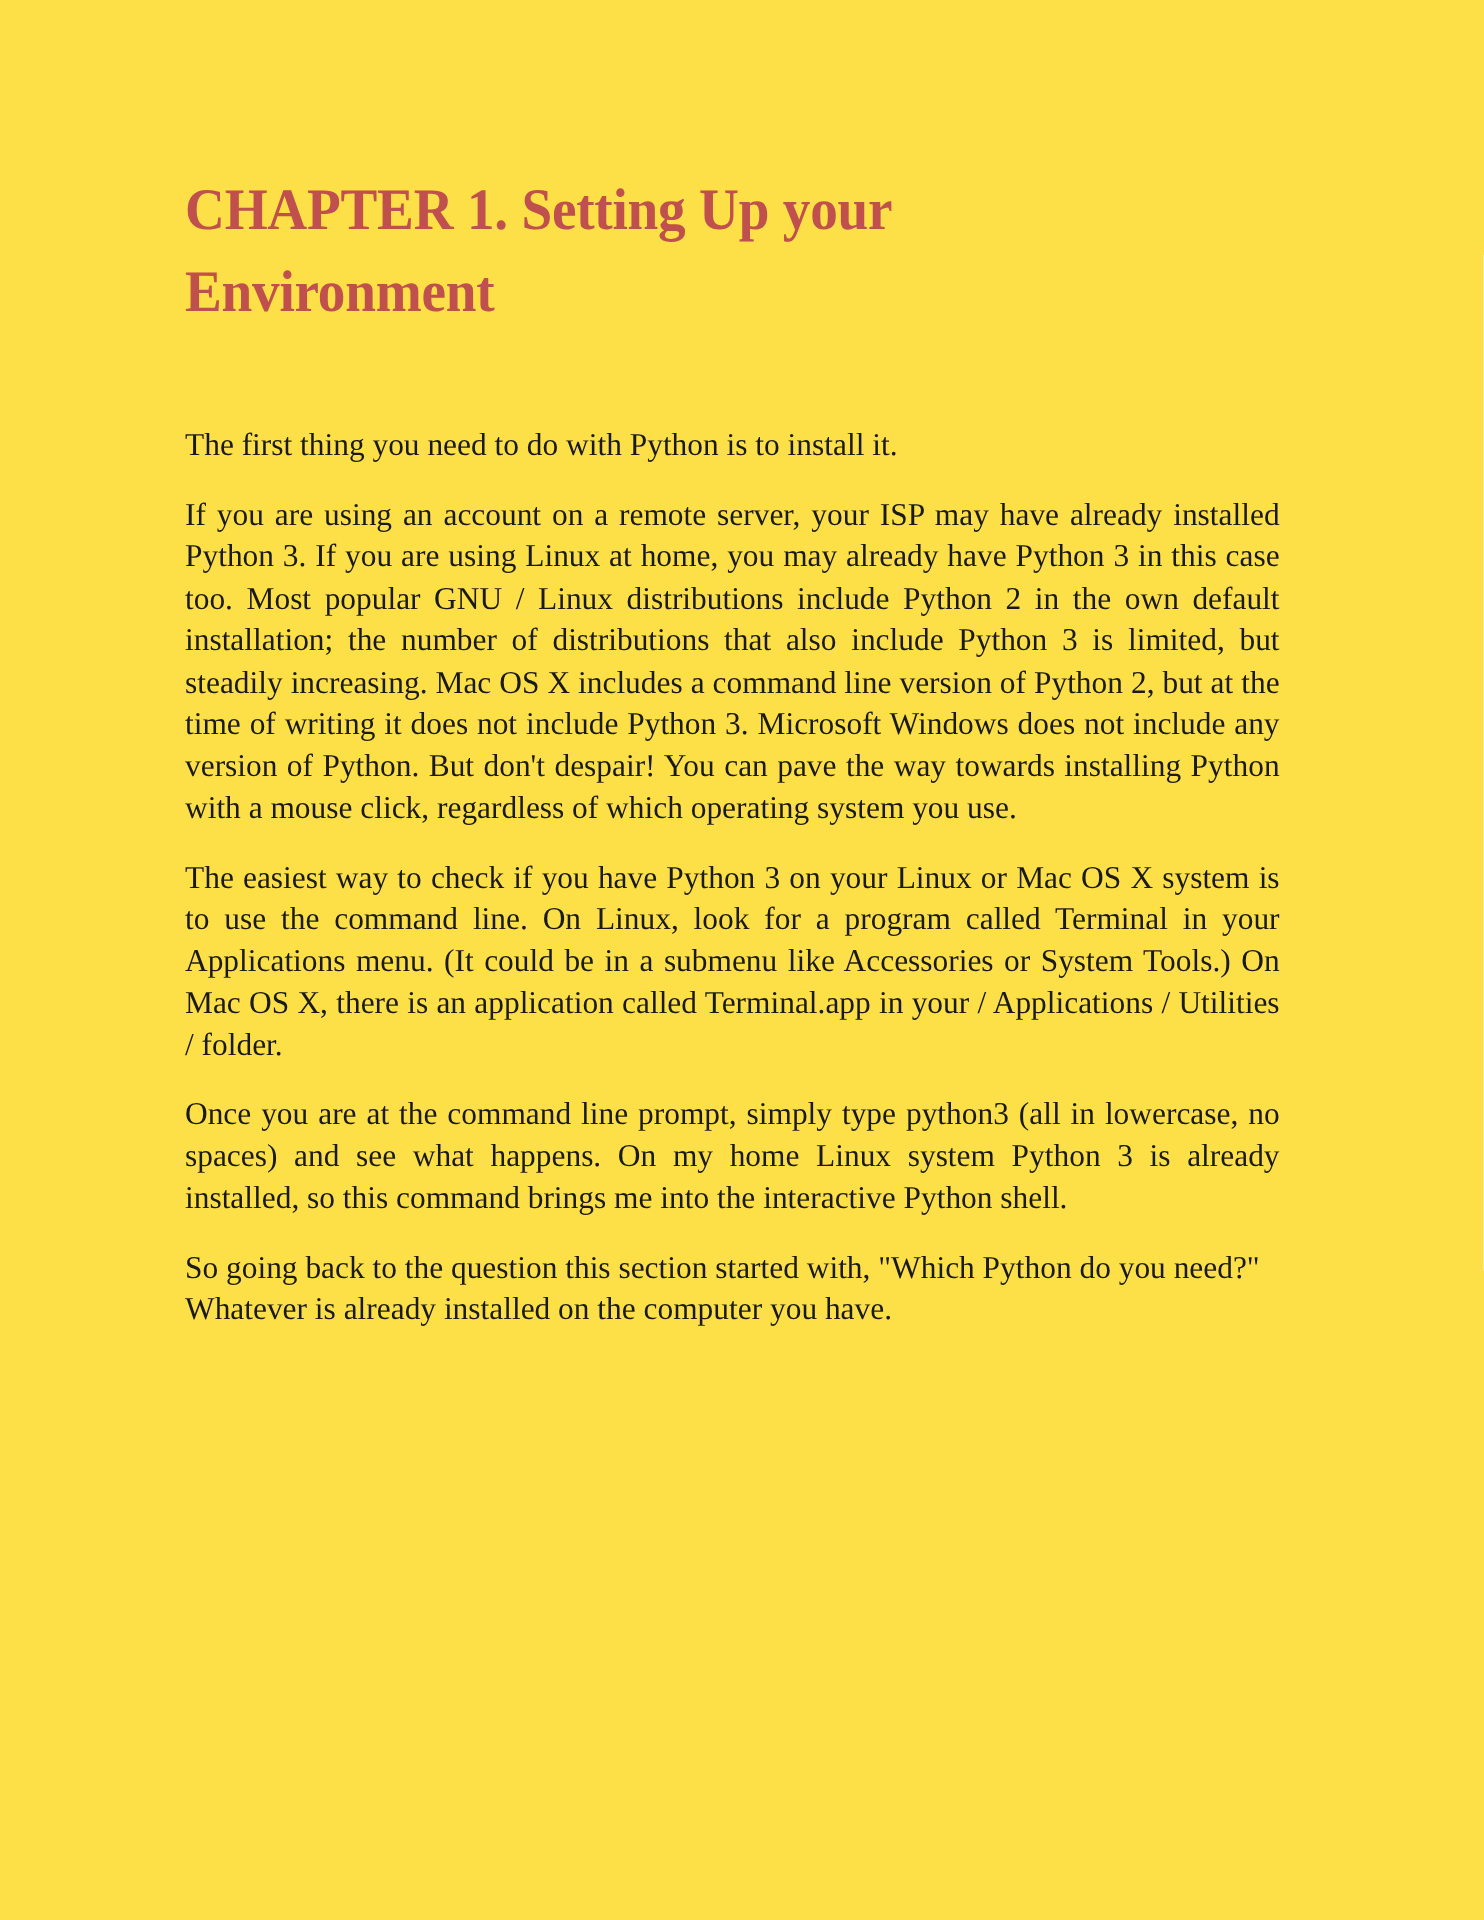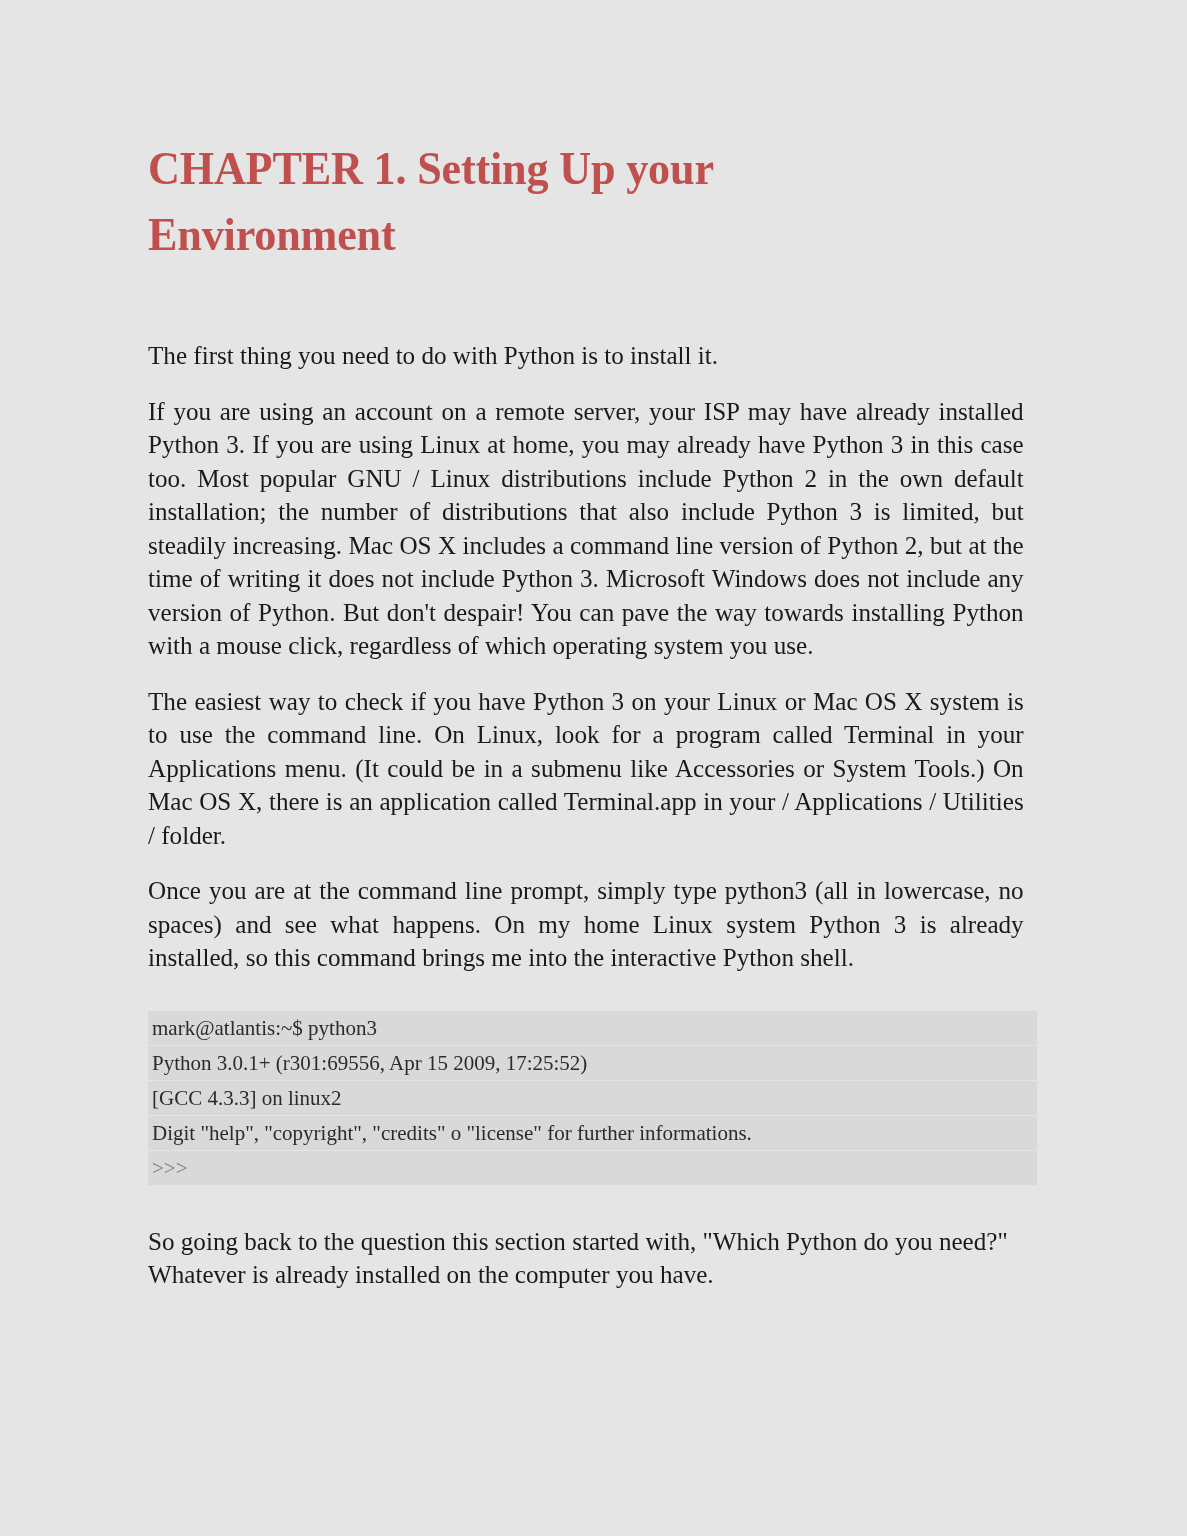--- a/index.html
+++ b/index.html
@@ -5,21 +5,21 @@
   html, body {
     margin: 0;
     padding: 0;
     background: #ffffff;
   }
 
   .page {
     position: relative;
     width: 1187px;
     height: 1536px;
-    background: #e5e5e5;
+    background: #fde047;
     overflow: hidden;
     box-sizing: border-box;
   }
 
   .content {
     position: absolute;
     left: 148px;
     top: 0;
     width: 889px;
   }
@@ -100,25 +100,18 @@
     <h1 class="chapter-title">CHAPTER 1. Setting Up your Environment</h1>
 
     <p class="para first-body">The first thing you need to do with Python is to install it.</p>
 
     <p class="para">If you are using an account on a remote server, your ISP may have already installed Python 3. If you are using Linux at home, you may already have Python 3 in this case too. Most popular GNU / Linux distributions include Python 2 in the own default installation; the number of distributions that also include Python 3 is limited, but steadily increasing. Mac OS X includes a command line version of Python 2, but at the time of writing it does not include Python 3. Microsoft Windows does not include any version of Python. But don't despair! You can pave the way towards installing Python with a mouse click, regardless of which operating system you use.</p>
 
     <p class="para">The easiest way to check if you have Python 3 on your Linux or Mac OS X system is to use the command line. On Linux, look for a program called Terminal in your Applications menu. (It could be in a submenu like Accessories or System Tools.) On Mac OS X, there is an application called Terminal.app in your / Applications / Utilities / folder.</p>
 
     <p class="para">Once you are at the command line prompt, simply type python3 (all in lowercase, no spaces) and see what happens. On my home Linux system Python 3 is already installed, so this command brings me into the interactive Python shell.</p>
 
-    <div class="code-block">
-      <div class="code-line">mark@atlantis:~$ python3</div>
-      <div class="code-line">Python 3.0.1+ (r301:69556, Apr 15 2009, 17:25:52)</div>
-      <div class="code-line">[GCC 4.3.3] on linux2</div>
-      <div class="code-line">Digit "help", "copyright", "credits" o "license" for further informations.</div>
-      <div class="code-line prompt-dim">&gt;&gt;&gt;</div>
-    </div>
 
     <p class="para no-justify">So going back to the question this section started with, "Which Python do you need?" Whatever is already installed on the computer you have.</p>
 
     <div class="tail-space"></div>
   </div>
 </div>
 
 </body></html>

